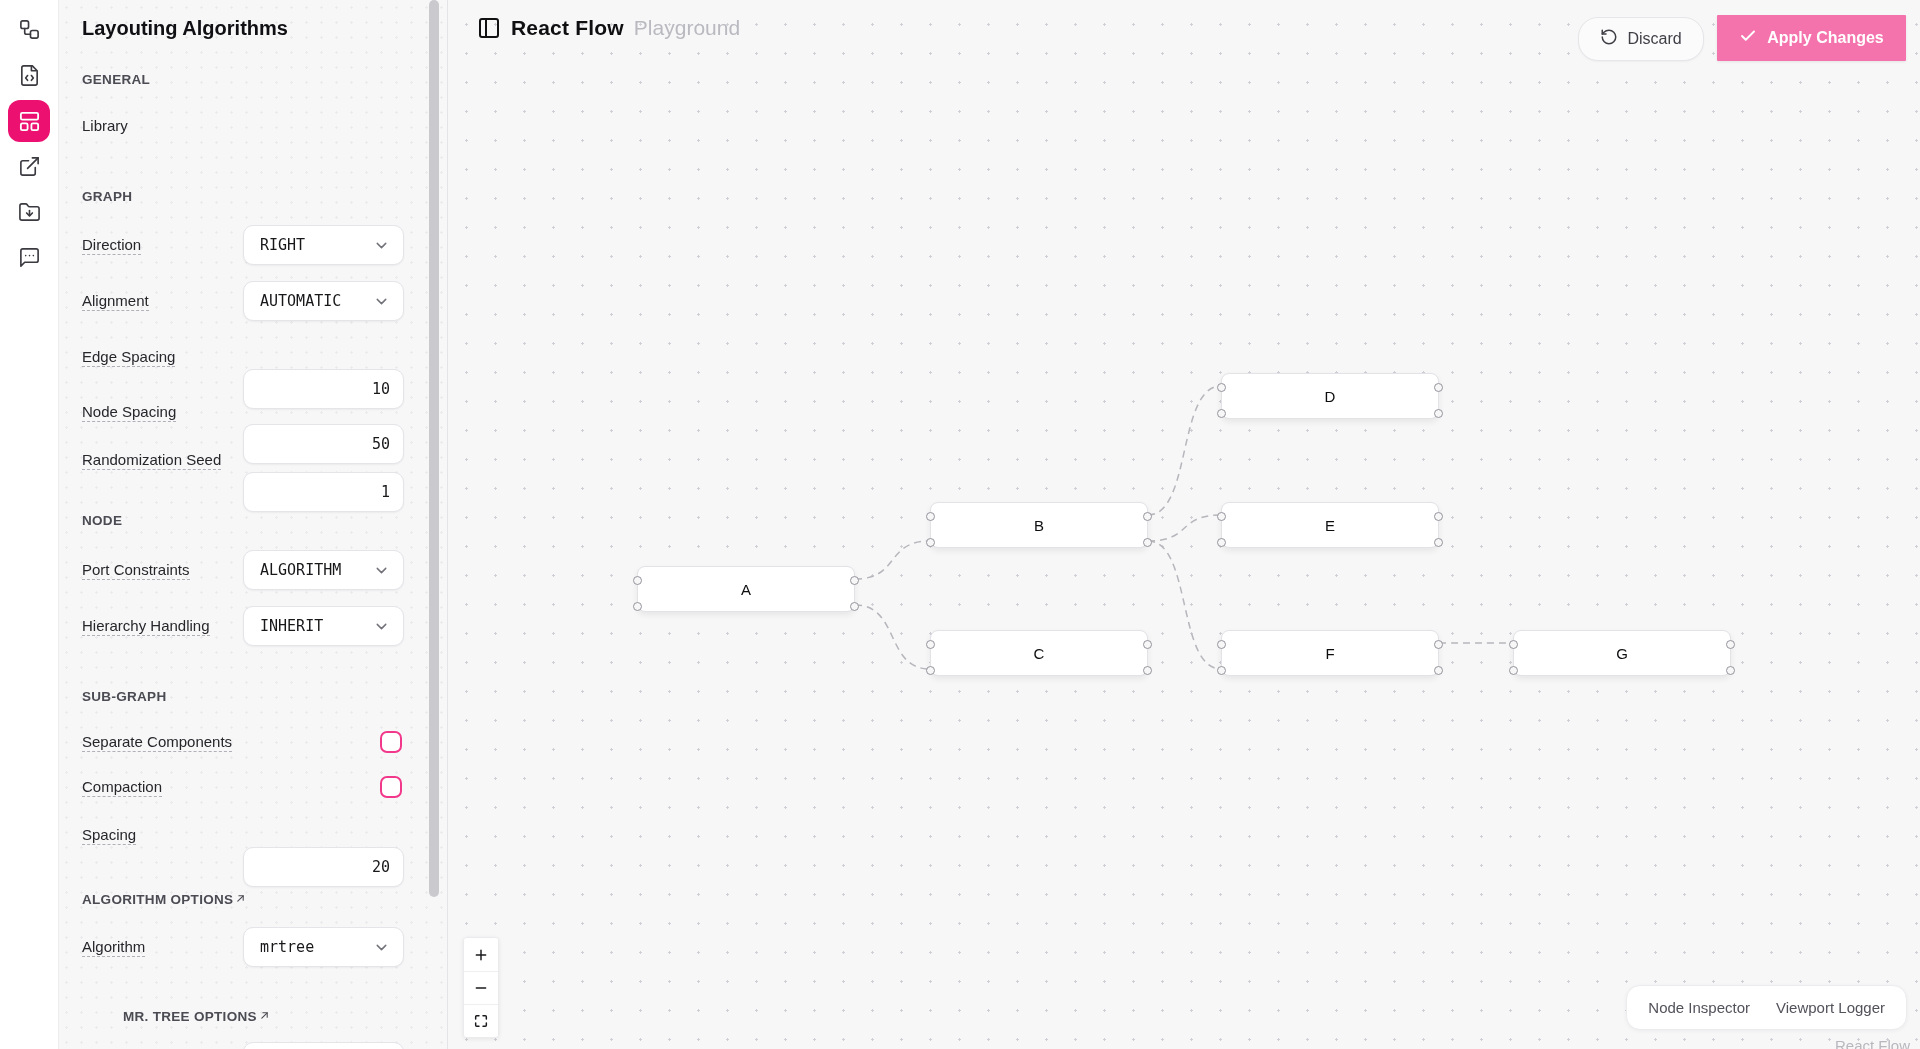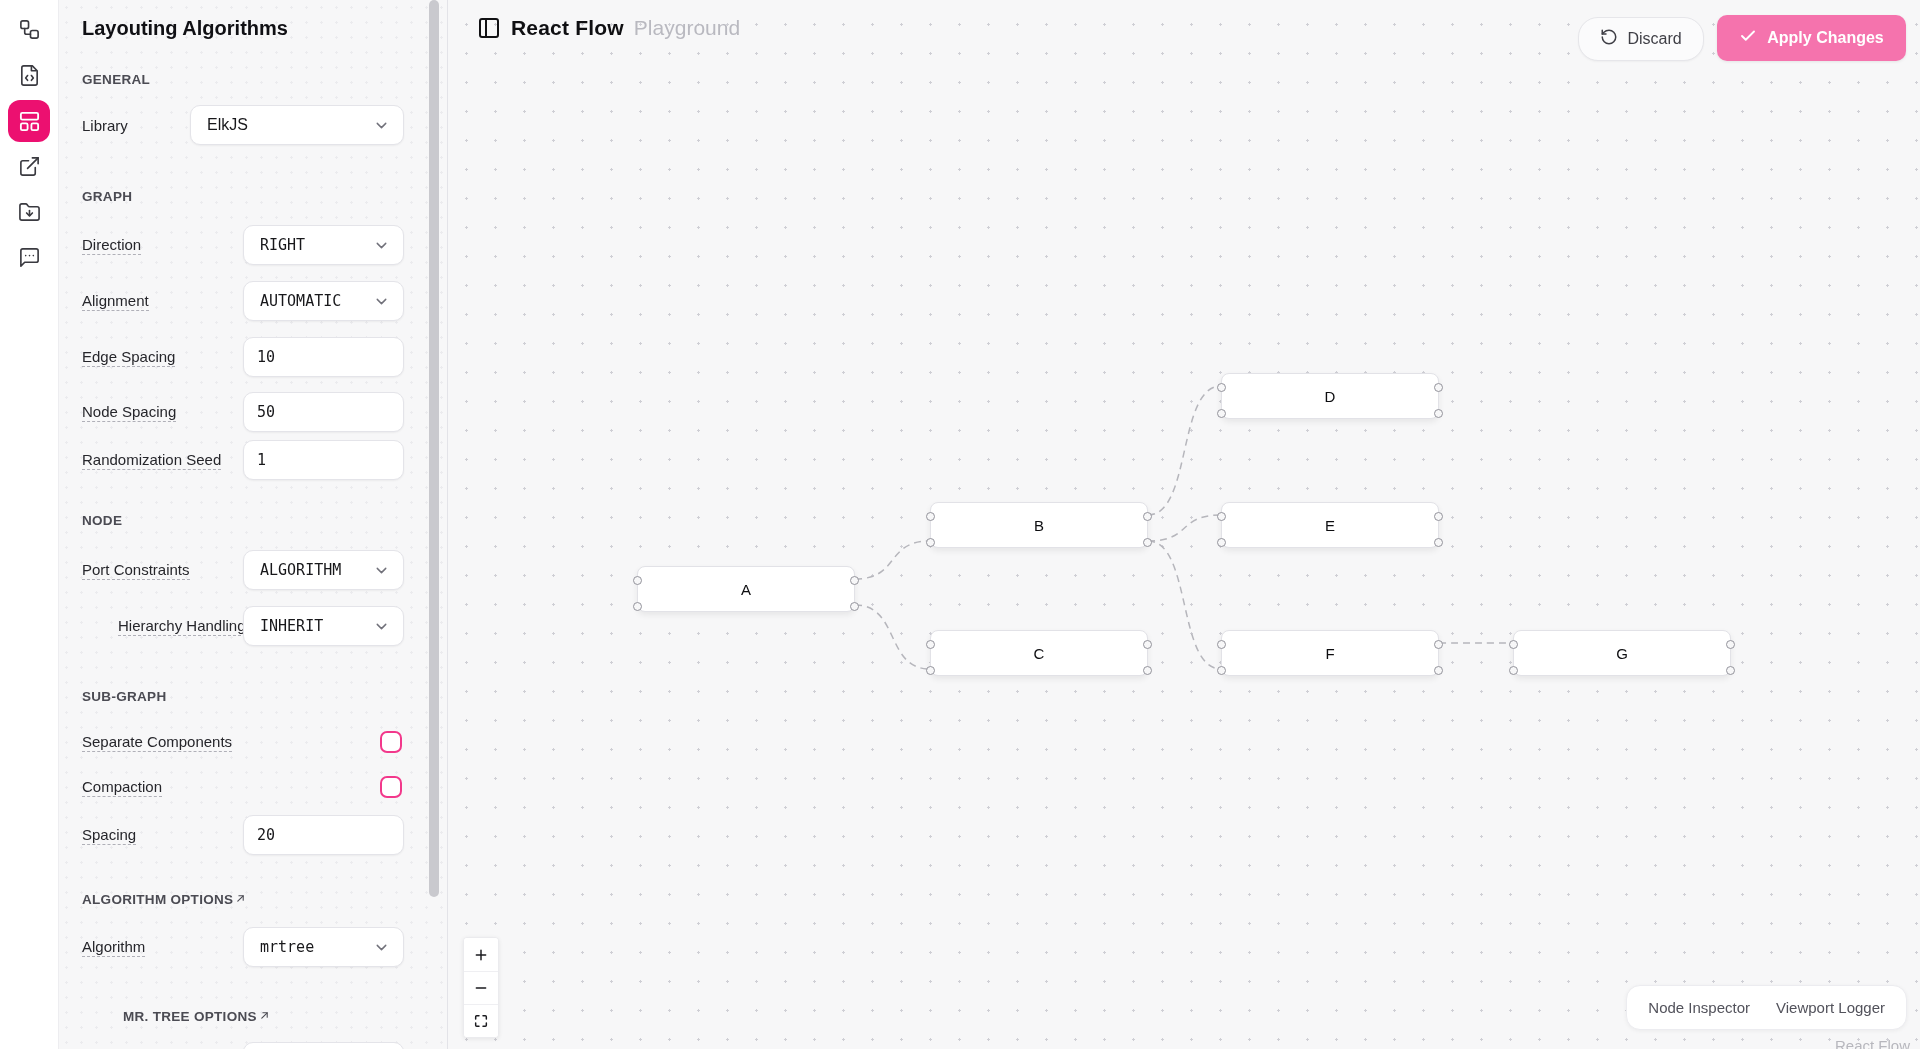--- a/index.html
+++ b/index.html
@@ -17,42 +17,42 @@
   .sb-title { position:absolute; left:23px; top:17px; font-size:20px; font-weight:700; color:#101014; }
   .sb-heading { position:absolute; left:23px; font-size:13.5px; font-weight:600; letter-spacing:.3px; color:#4b4b53; display:flex; align-items:flex-start; gap:1px; }
   .row-label { position:absolute; left:23px; height:40px; display:flex; align-items:center; font-size:15px; color:#26262b; }
   .row-label .lbl-txt.u { border-bottom:1px dashed #b0b0b8; padding-bottom:1px; }
   .control { position:absolute; right:43px; width:161px; height:40px; background:#fff; border:1px solid #e4e4e9; border-radius:10px; box-shadow:0 1px 2px rgba(0,0,0,.05); }
   .control.wide { width:214px; }
   .select { display:flex; align-items:center; justify-content:space-between; padding:0 13px 0 16px; cursor:pointer; }
   .select .val { font-family:"DejaVu Sans Mono",monospace; font-size:15px; color:#18181b; }
   .select .val.sans { font-family:"Liberation Sans",sans-serif; font-size:16px; }
   .select .chev { color:#71717a; display:flex; }
-  input.numctl { padding:12px 13px; font-family:"DejaVu Sans Mono",monospace; font-size:15px; color:#18181b; outline:none; }
+  input.numctl { text-align:right; padding:12px 13px; font-family:"DejaVu Sans Mono",monospace; font-size:15px; color:#18181b; outline:none;margin-top:32px; }
   .checkbox { position:absolute; right:45px; width:22px; height:22px; border:2px solid #f2388b; border-radius:7px; background:#fff; cursor:pointer; }
   .scroll-thumb { position:absolute; left:429px; top:0; width:10px; height:897px; background:#c9c9ce; border-radius:5px; z-index:8; }
 
   
   .canvas { position:absolute; left:447px; top:0; right:0; bottom:0; border-left:1px solid #e3e3e8;
             background-image:radial-gradient(circle,#cfcfd5 1.2px,transparent 1.3px); background-size:29px 29px; background-position:4px 10px; }
   #edges { position:absolute; left:0; top:0; }
   .node { position:absolute; width:218px; height:46px; background:#fff; border:1px solid #e2e2e7; border-radius:8px;
           box-shadow:0 3px 6px rgba(0,0,0,.07); display:flex; align-items:center; justify-content:center;
           font-size:15px; font-weight:500; color:#0d0d10; cursor:grab; }
   .handle { position:absolute; width:9px; height:9px; border:1.5px solid #94949c; background:#f7f7f8; border-radius:50%; }
   .handle.l { left:-5px; } .handle.r { right:-5px; }
 
   .canvas-header { position:absolute; left:29px; top:16px; display:flex; align-items:center; gap:10px; }
   .panel-toggle { color:#111114; display:flex; cursor:pointer; }
   .title-bold { font-size:21px; font-weight:800; color:#0f0f12; letter-spacing:.2px; }
   .title-light { font-size:21px; color:#b9b9c0; }
   .discard-btn { position:absolute; top:17px; right:216px; width:126px; height:44px; background:#fbfbfc; border:1px solid #e6e6ea;
                  border-radius:20px; display:flex; align-items:center; justify-content:center; gap:9px; font-size:16px; font-weight:500;
                  color:#3f3f46; cursor:pointer; box-shadow:0 1px 2px rgba(0,0,0,.04); }
-  .apply-btn { position:absolute; top:15px; right:14px; width:189px; height:46px; background:#f573ad; border-radius:10px;
+  .apply-btn { position:absolute; top:15px; right:14px; width:189px; height:46px; background:#f573ad; border-radius:1px;
                display:flex; align-items:center; justify-content:center; gap:10px; font-size:16px; font-weight:600; color:#fff;
                cursor:pointer; box-shadow:0 1px 3px rgba(0,0,0,.08); }
 
   .zoom-panel { position:absolute; left:15px; top:937px; width:36px; background:#fff; border:1px solid #ebebee; border-radius:4px;
                 box-shadow:0 1px 4px rgba(0,0,0,.08); overflow:hidden; }
   .zoom-btn { width:100%; height:33px; display:flex; align-items:center; justify-content:center; color:#1a1a1e; cursor:pointer; background:#fff; }
   .zoom-btn + .zoom-btn { border-top:1px solid #efeff2; }
 
   .br-panel { position:absolute; right:13px; top:985px; height:45px; background:#fff; border:1px solid #ececf0; border-radius:14px;
               box-shadow:0 1px 4px rgba(0,0,0,.05); display:flex; align-items:center; gap:26px; padding:0 21px; }
@@ -108,28 +108,20 @@
   </nav>
 
 <aside class="sidebar" id="sidebar">
   <div class="sb-title">Layouting Algorithms</div>
 <div class="sb-heading" style="top: 72px;">
       <span>GENERAL</span>
     </div>
     <div class="row-label" style="top: 105px;">
       <span class="lbl-txt ">Library</span>
     </div>
-    <div class="control select wide" style="top: 105px;">
-      <span class="val sans">ElkJS</span>
-      <span class="chev">
-        <svg width="17" height="17" viewBox="0 0 24 24" fill="none" stroke="currentColor" stroke-width="2" stroke-linecap="round" stroke-linejoin="round">
-          <path d="m6 9 6 6 6-6"></path>
-        </svg>
-      </span>
-    </div>
     <div class="sb-heading" style="top: 189px;">
       <span>GRAPH</span>
     </div>
     <div class="row-label" style="top: 225px;">
       <span class="lbl-txt u">Direction</span>
     </div>
     <div class="control select" style="top: 225px;">
       <span class="val ">RIGHT</span>
       <span class="chev">
         <svg width="17" height="17" viewBox="0 0 24 24" fill="none" stroke="currentColor" stroke-width="2" stroke-linecap="round" stroke-linejoin="round">
@@ -167,21 +159,21 @@
       <span class="lbl-txt u">Port Constraints</span>
     </div>
     <div class="control select" style="top: 550px;">
       <span class="val ">ALGORITHM</span>
       <span class="chev">
         <svg width="17" height="17" viewBox="0 0 24 24" fill="none" stroke="currentColor" stroke-width="2" stroke-linecap="round" stroke-linejoin="round">
           <path d="m6 9 6 6 6-6"></path>
         </svg>
       </span>
     </div>
-    <div class="row-label" style="top: 606px; margin-left: 36px;">
+    <div class="row-label" style="top: 606px;">
       <span class="lbl-txt u">Hierarchy Handling</span>
     </div>
     <div class="control select" style="top: 606px;">
       <span class="val ">INHERIT</span>
       <span class="chev">
         <svg width="17" height="17" viewBox="0 0 24 24" fill="none" stroke="currentColor" stroke-width="2" stroke-linecap="round" stroke-linejoin="round">
           <path d="m6 9 6 6 6-6"></path>
         </svg>
       </span>
     </div>

